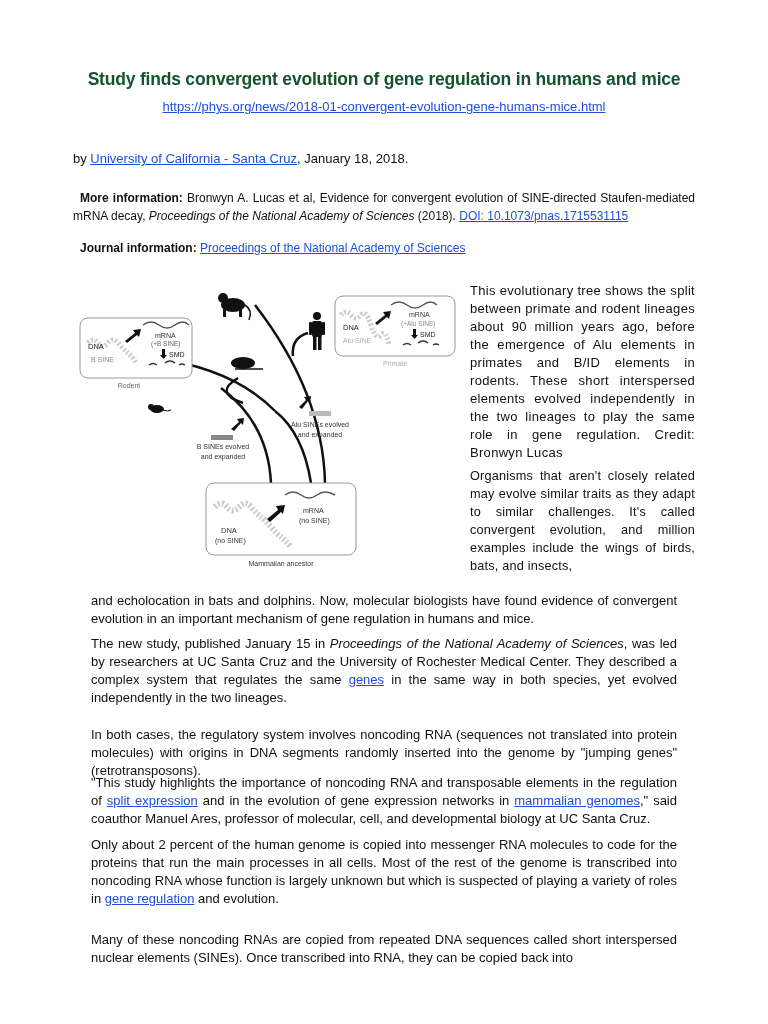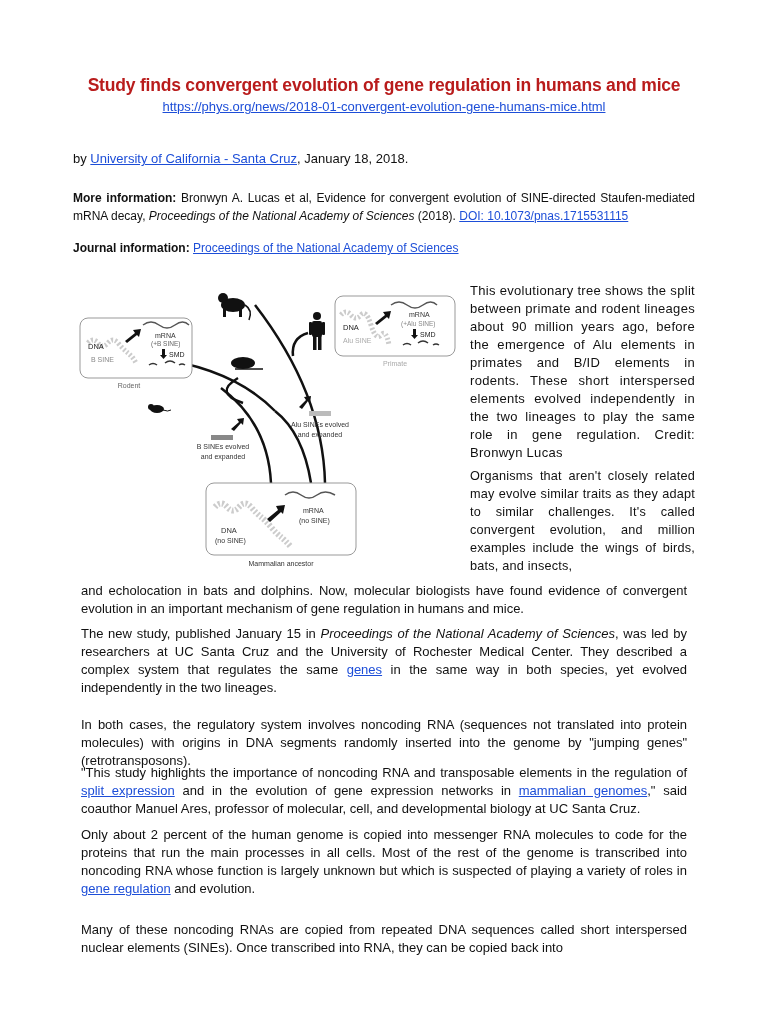--- a/index.html
+++ b/index.html
@@ -1,35 +1,35 @@
 <!DOCTYPE html>
 <html><head>
 <meta charset="utf-8">
 <style>
   html, body { margin: 0; padding: 0; background: #ffffff; }
   body { width: 768px; height: 1024px; position: relative; overflow: hidden;
          font-family: "Liberation Sans", "DejaVu Sans", sans-serif; color: #111; }
   .page { position: absolute; left: 73px; top: 0; width: 622px; }
-  .title { position: absolute; left: 0; top: 75px; width: 622px; text-align: center;
-           font-size: 17.5px; font-weight: bold; letter-spacing: -0.2px; color: #b91c1c; }
+  .title { position: absolute; left: 0; top: 69px; width: 622px; text-align: center;
+           font-size: 17.5px; font-weight: bold; letter-spacing: -0.2px; color: #14532d; }
   .url { position: absolute; left: 0; top: 99px; width: 622px; text-align: center; font-size: 13px; }
   a, .link { color: #1d4ed8; text-decoration: underline; cursor: pointer; }
   .byline { position: absolute; left: 0; top: 151px; font-size: 13px; }
   .moreinfo { position: absolute; left: 0; top: 190px; width: 622px; font-size: 12px;
               line-height: 17.5px; text-align: justify; }
-  .moreinfo b, .journal b { font-weight: bold; }
+  .moreinfo b, .journal b { font-weight: bold; margin-left: 7px; }
   .journal { position: absolute; left: 0; top: 241px; font-size: 12px; }
   .figure { position: absolute; left: 0; top: 283px; width: 390px; height: 290px; }
   .caption { position: absolute; left: 397px; top: 282px; width: 225px; font-size: 13px;
              line-height: 18px; text-align: justify; letter-spacing: 0.3px; }
   .wrap-para { position: absolute; left: 397px; top: 467px; width: 225px; font-size: 12.7px;
                line-height: 18px; text-align: justify; letter-spacing: 0.2px; }
   .body { position: absolute; left: 0; width: 622px; font-size: 13px; line-height: 18px;
           text-align: justify; }
-  .body p { margin: 8px; }
+  .body p { margin: 18px; }
   i { font-style: italic; }
   svg text { font-family: "Liberation Sans", sans-serif; }
 </style>
 </head>
 <body>
 
 <div class="page">
 
   <div class="title">Study finds convergent evolution of gene regulation in humans and mice</div>
 

